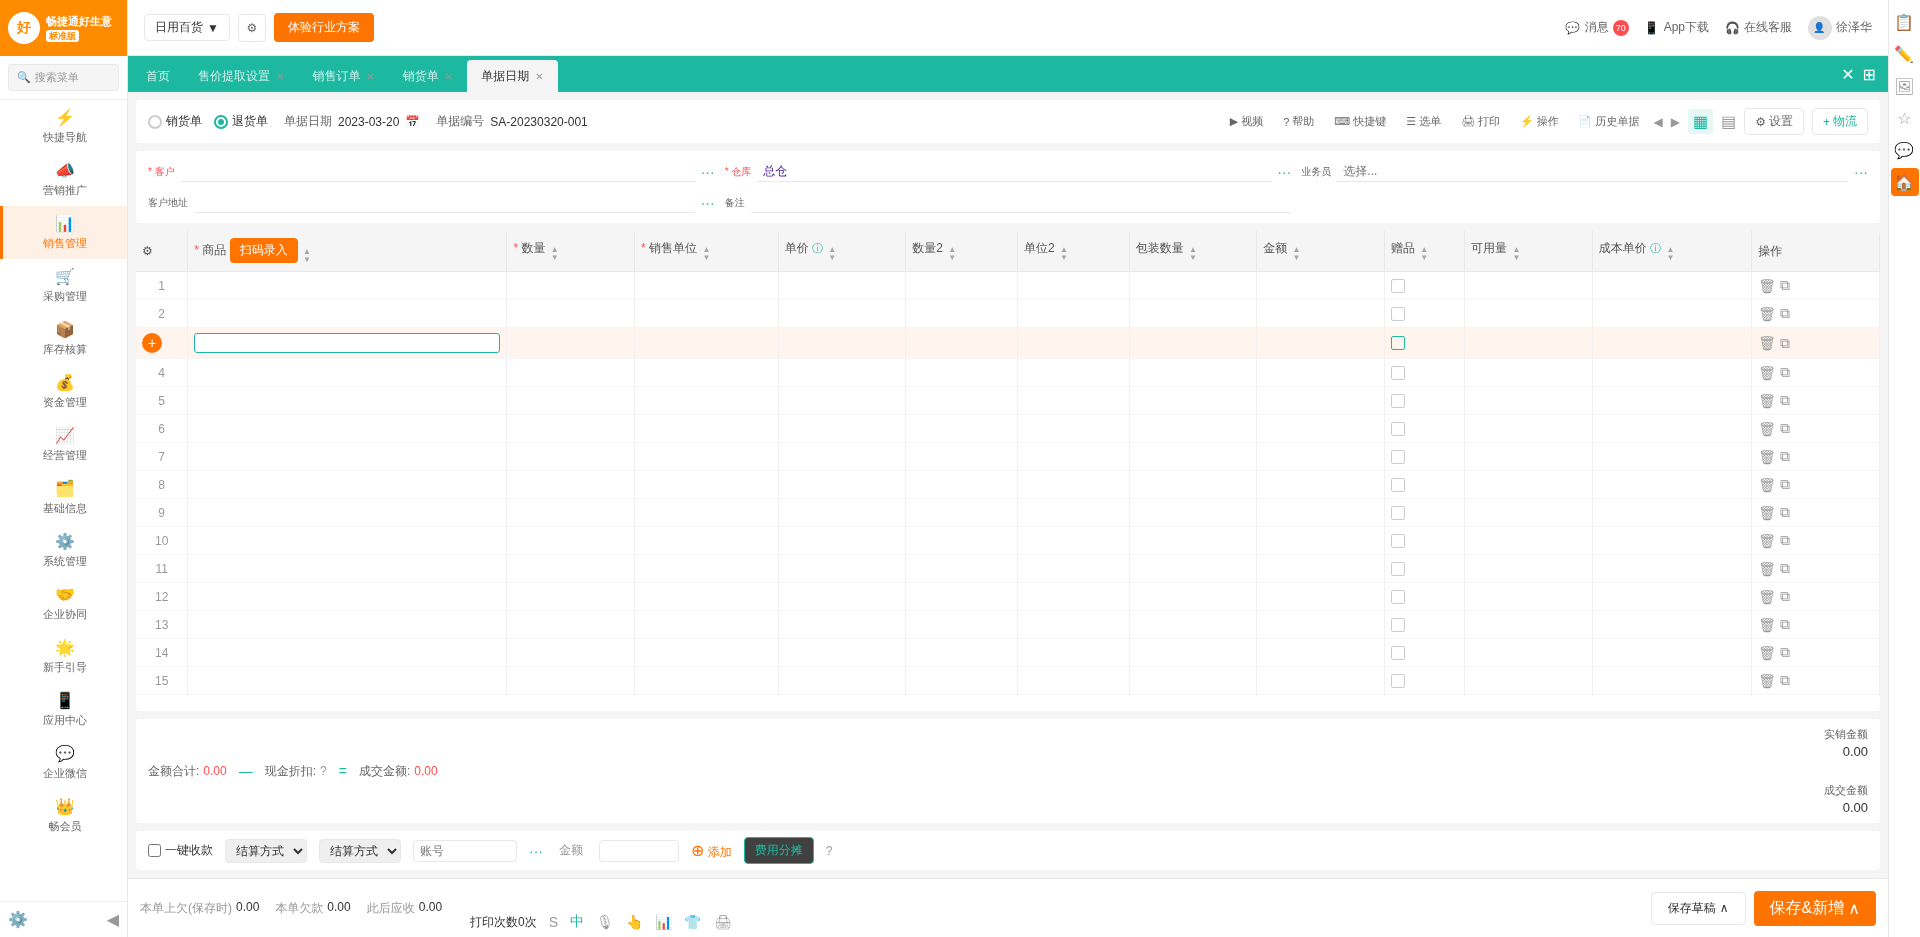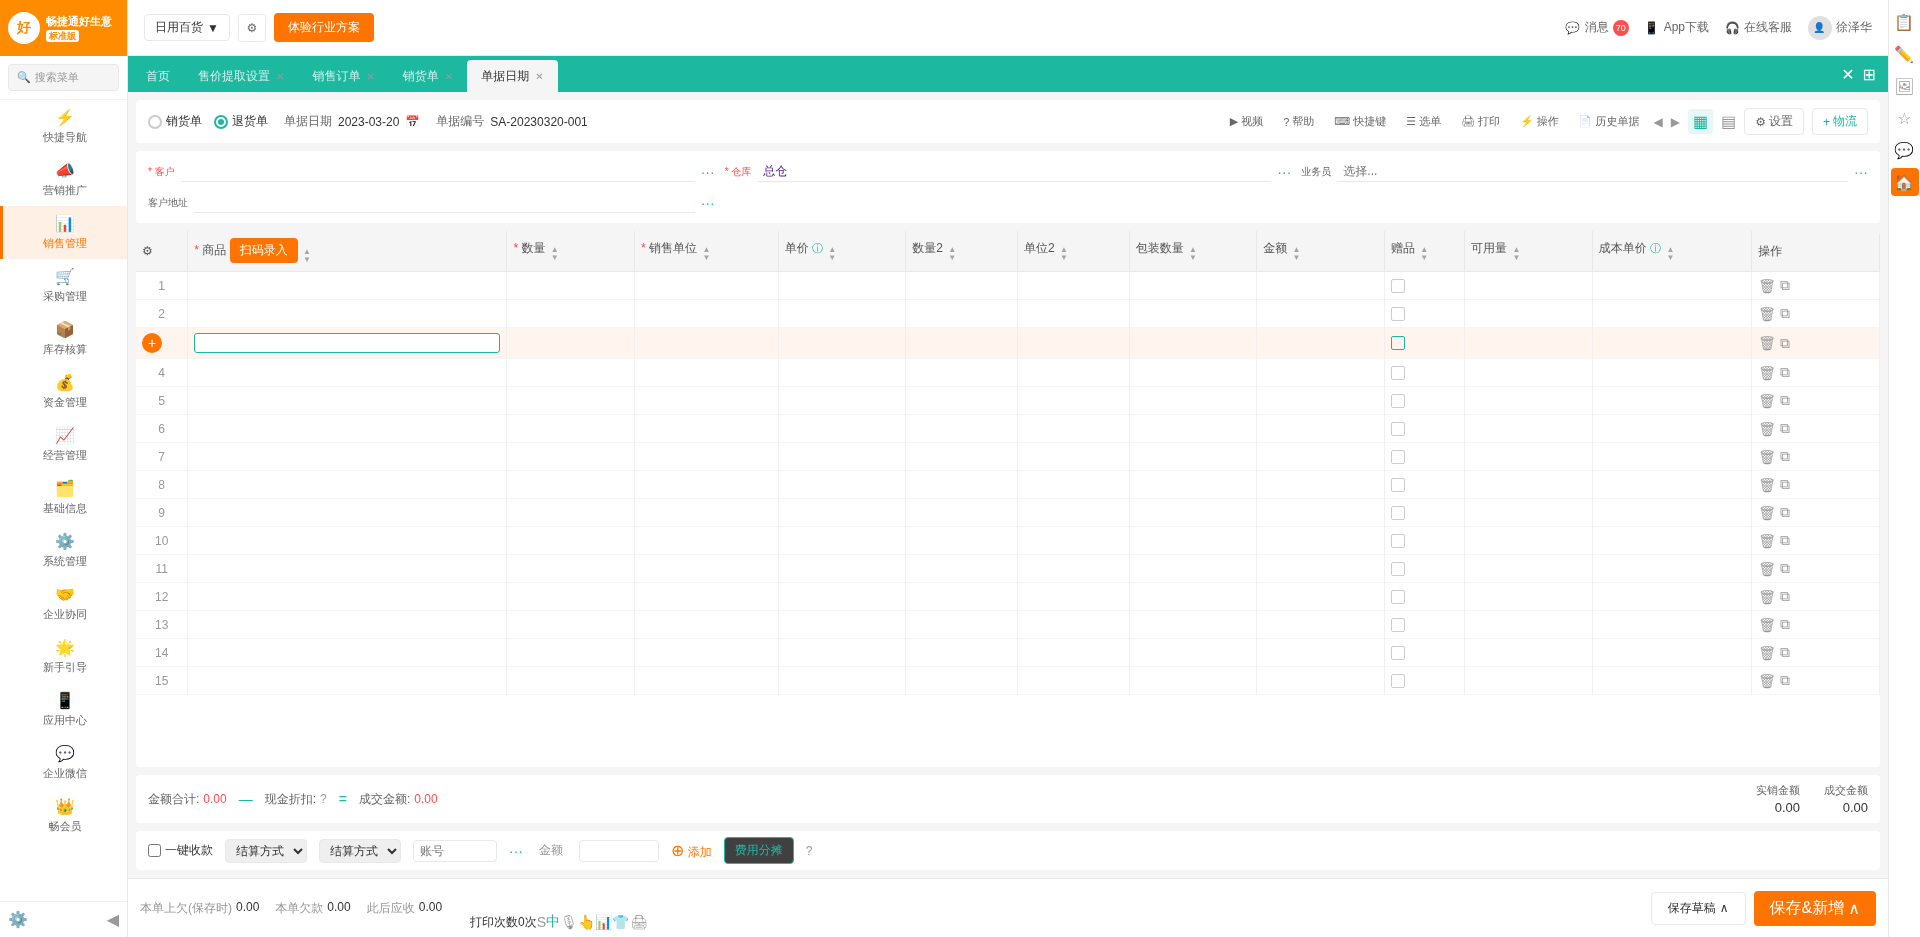--- a/index.html
+++ b/index.html
@@ -107,42 +107,42 @@
     .total-item { display: flex; align-items: center; gap: 4px; }
     .total-item .minus { color: #1db8a0; font-size: 14px; }
     .total-item .equals { color: #1db8a0; font-size: 14px; }
     .total-item label { color: #666; }
     .total-item .amount { color: #ff4d4f; font-weight: 500; }
     
     
     .payment-section { background: #fff; padding: 6px 12px; border-radius: 4px; display: flex; align-items: center; gap: 12px; font-size: 12px; }
     .payment-checkbox { display: flex; align-items: center; gap: 4px; cursor: pointer; }
     .payment-select { border: 1px solid #e8e8e8; border-radius: 4px; padding: 3px 6px; font-size: 12px; color: #333; }
-    .payment-input { border: 1px solid #e8e8e8; border-radius: 4px; padding: 3px 6px; font-size: 12px; width: 84px; }
+    .payment-input { border: 1px solid #e8e8e8; border-radius: 4px; padding: 3px 6px; font-size: 12px; width: 104px; }
     .add-payment-btn { color: #ff7300; cursor: pointer; }
     .fee-btn { background: #404040; border: 1px solid #1db8a0; color: #1db8a0; border-radius: 4px; padding: 4px 10px; cursor: pointer; font-size: 12px; }
     .help-icon { color: #999; cursor: pointer; }
     
     
     .bottom-bar { background: #fff; padding: 6px 12px; border-top: 1px solid #e8e8e8; display: flex; align-items: center; gap: 12px; font-size: 12px; }
     .bottom-bar-info { color: #666; display: flex; gap: 16px; }
     .bottom-bar-info .info-item { display: flex; gap: 4px; }
     .bottom-bar-info .info-item label { color: #999; }
     .bottom-bar-info .info-item .val { color: #333; }
     .bottom-bar-actions { margin-left: auto; display: flex; gap: 8px; align-items: center; }
     .btn-save-draft { border: 1px solid #e8e8e8; background: #fff; border-radius: 4px; padding: 7px 16px; cursor: pointer; font-size: 12px; color: #333; display: flex; align-items: center; gap: 4px; }
     .btn-save-new { background: #ff7300; color: white; border: none; border-radius: 4px; padding: 7px 16px; cursor: pointer; font-size: 16px; display: flex; align-items: center; gap: 4px; }
     
     
     .right-sidebar { width: 32px; background: #fff; border-left: 1px solid #e8e8e8; display: flex; flex-direction: column; align-items: center; padding-top: 8px; gap: 4px; }
     .right-sidebar-icon { width: 28px; height: 28px; display: flex; align-items: center; justify-content: center; cursor: pointer; color: #999; font-size: 16px; border-radius: 4px; }
     .right-sidebar-icon.active { background: #ff7300; color: white; }
     
     
-    .amount-display { margin-left: auto; display: flex; gap: 24px; align-items: center; }
+    .amount-display { margin-left: auto; display: flex; gap: 24px; align-items: center; flex-direction: column; }
     .amount-box { display: flex; flex-direction: column; align-items: flex-end; gap: 2px; }
     .amount-box .label { color: #666; font-size: 11px; }
     .amount-box .value { color: #333; font-size: 13px; font-weight: 500; }
     
     
     ::-webkit-scrollbar { width: 4px; height: 4px; }
     ::-webkit-scrollbar-track { background: #f5f5f5; }
     ::-webkit-scrollbar-thumb { background: #ccc; border-radius: 2px; }
   </style>
 </head>
@@ -374,20 +374,24 @@
         <div class="form-row">
           <label class="optional"><span>业务员</span></label>
           <input class="form-input" type="text" placeholder="选择..." style="">
           <span class="form-input-dots">···</span>
         </div>
         <div class="form-row">
           <label class="optional"><span>客户地址</span></label>
           <input class="form-input" type="text" style="">
           <span class="form-input-dots">···</span>
         </div>
+        <div class="form-row">
+          <label class="optional"><span>备注</span></label>
+          <input class="form-input" type="text" style="border-bottom: 1px solid rgb(232, 232, 232);">
+        </div>
       </div>
 
       <div class="data-table-container" style="min-height:380px; overflow-x:auto;">
         <table>
           <thead>
             <tr>
               <th style="width:30px;">
                 <span>⚙</span>
               </th>
               <th style="width:200px;">
@@ -883,21 +887,21 @@
         <div class="info-item">
           <label>本单欠款</label>
           <span class="val">0.00</span>
         </div>
         <div class="info-item">
           <label>此后应收</label>
           <span class="val">0.00</span>
         </div>
       </div>
 
-      <div style="display:flex;align-items:center;gap:0;margin-left:16px;margin-top:28px;">
+      <div style="display:flex;align-items:center;gap:12px;margin-left:16px;margin-top:28px;">
         <span>打印次数0次</span>
 
         <span style="cursor:pointer;color:#999;font-size:14px;">S</span>
         <span style="cursor:pointer;color:#1db8a0;font-size:14px;">中</span>
         <span style="cursor:pointer;color:#999;font-size:14px;">🎙</span>
         <span style="cursor:pointer;color:#999;font-size:14px;">👆</span>
         <span style="cursor:pointer;color:#999;font-size:14px;">📊</span>
         <span style="cursor:pointer;color:#ff7300;font-size:14px;">👕</span>
         <span style="cursor:pointer;color:#999;font-size:14px;">🖨</span>
       </div>

